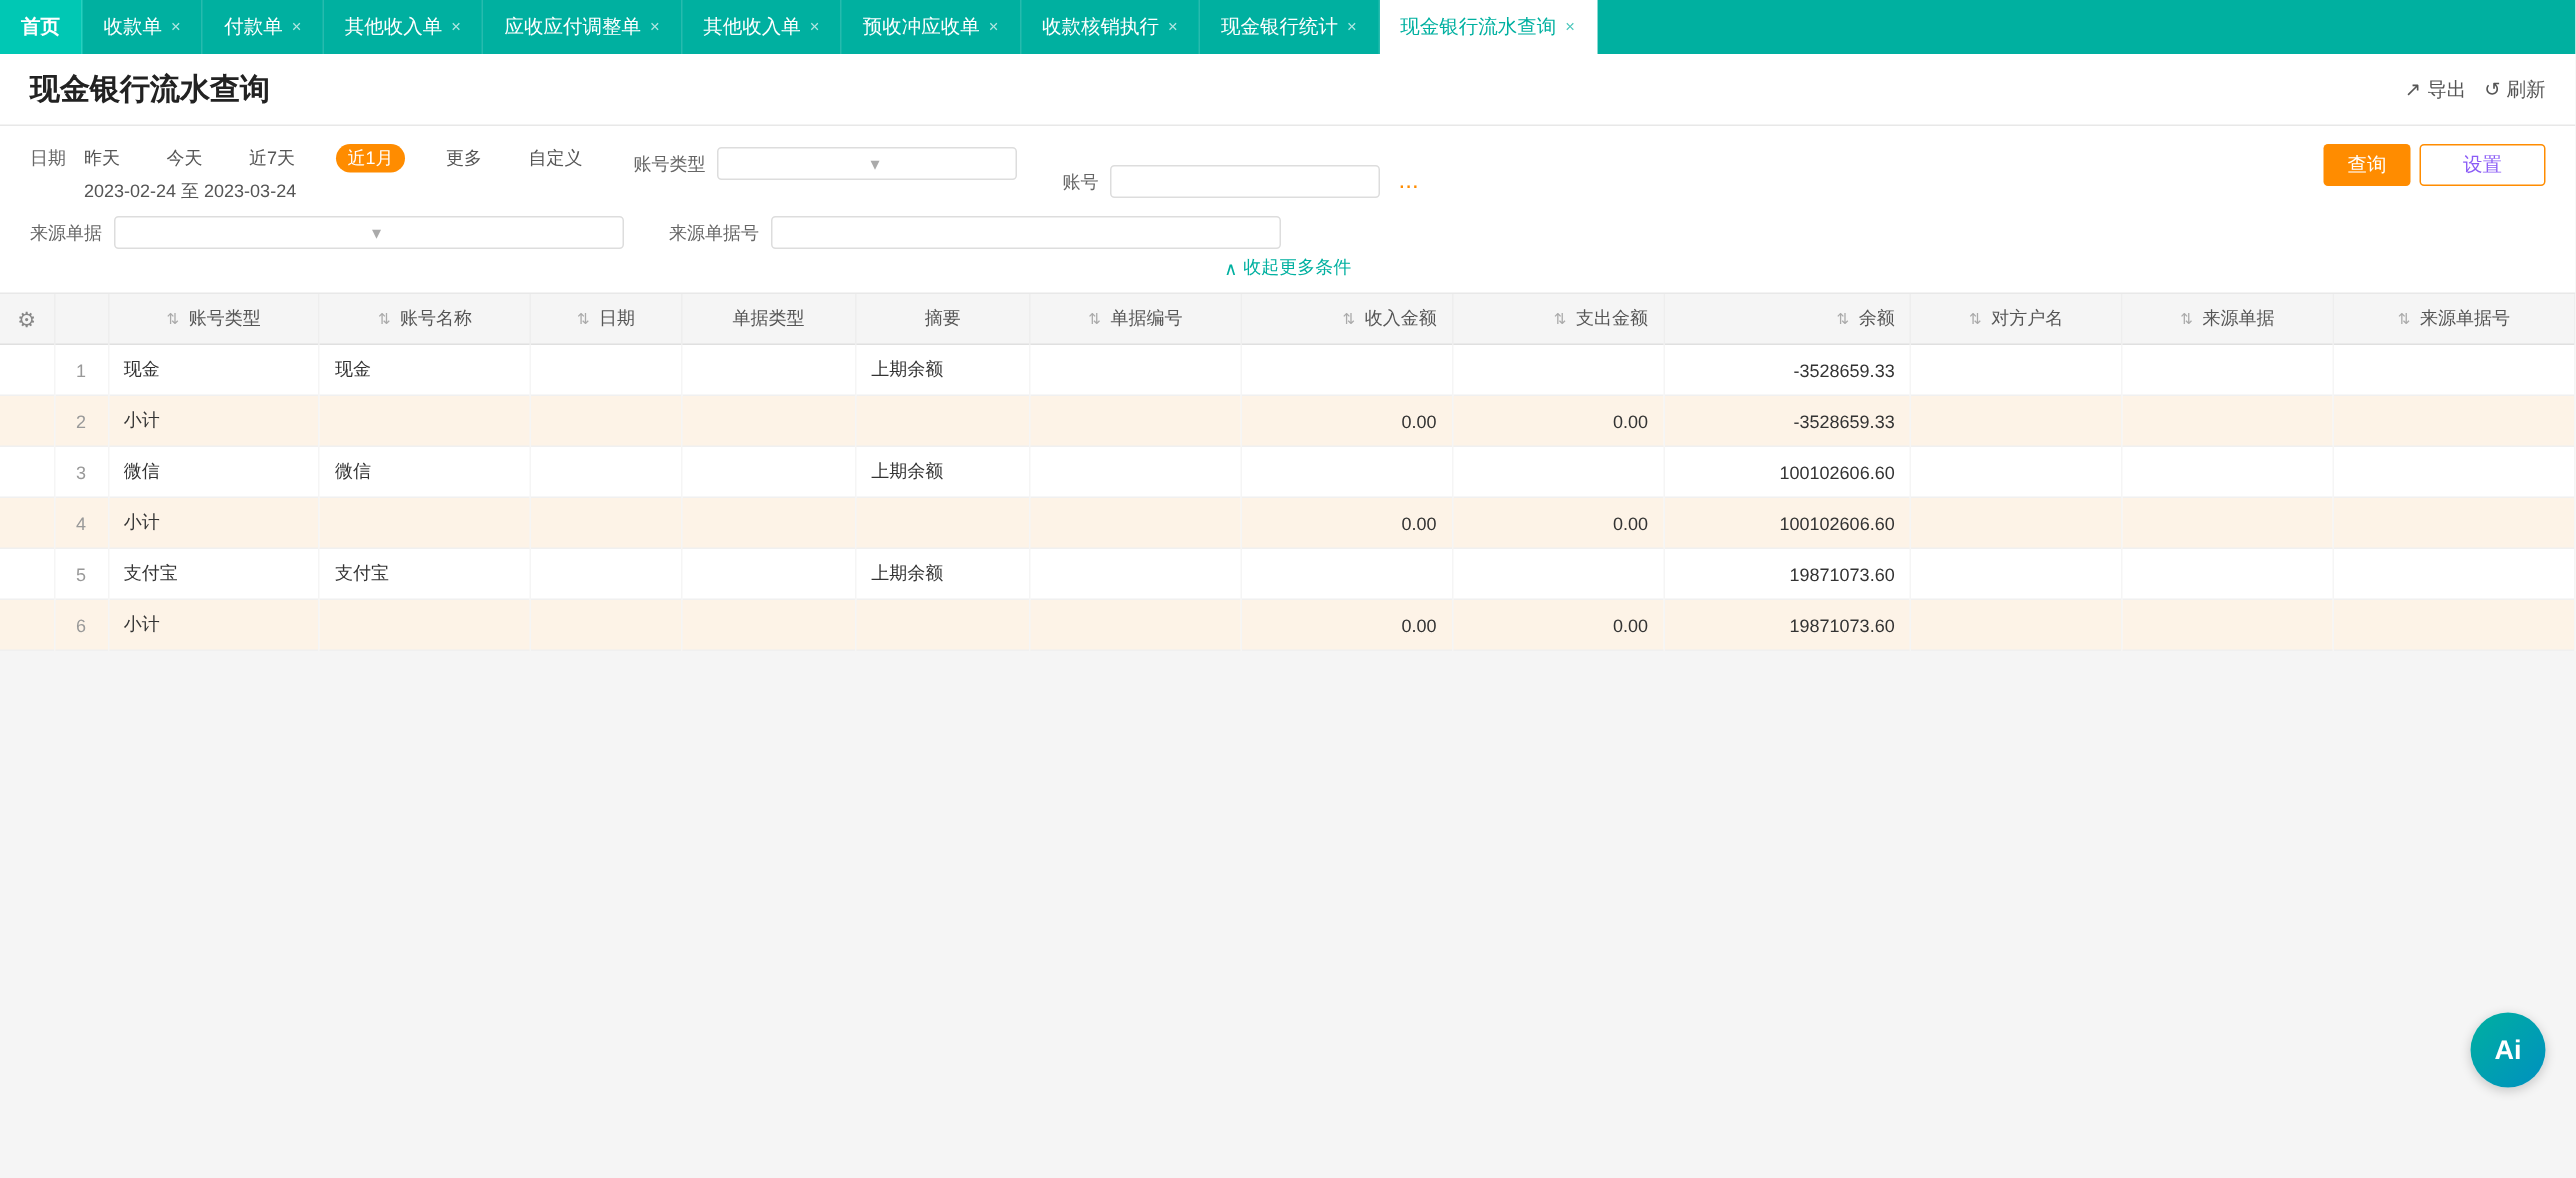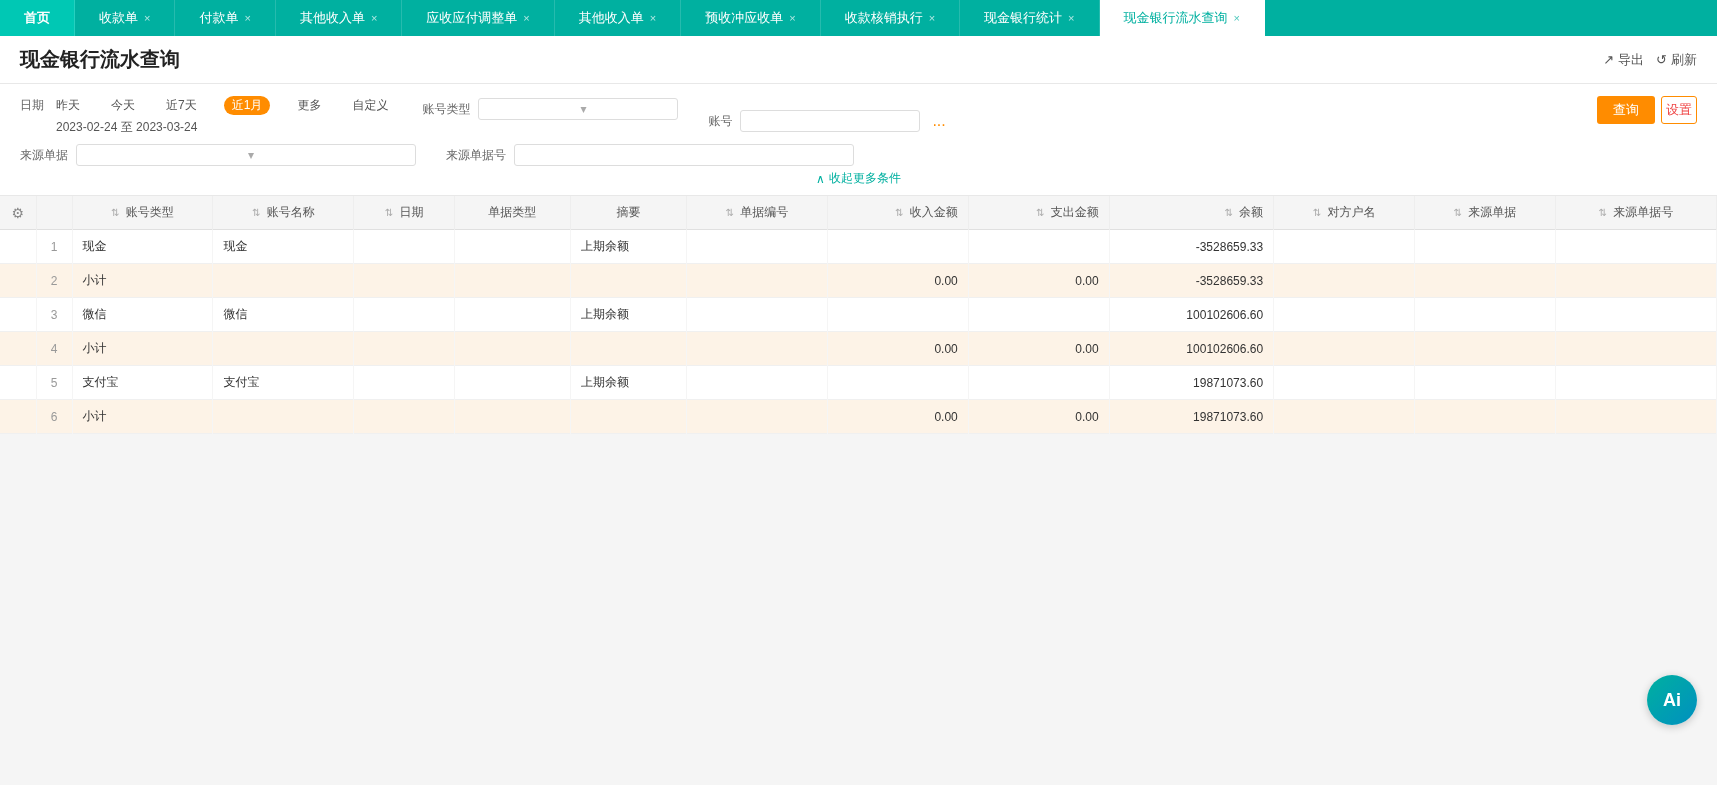--- a/index.html
+++ b/index.html
@@ -9,21 +9,21 @@
     .top-nav {
       background: #00b0a0;
       display: flex;
       align-items: center;
       height: 36px;
       padding: 0 0;
       overflow: hidden;
     }
     .top-nav .nav-item {
       color: #fff;
-      padding: 0 24px;
+      padding: 0 14px;
       height: 36px;
       display: flex;
       align-items: center;
       cursor: pointer;
       white-space: nowrap;
       font-size: 13px;
       border-right: 1px solid rgba(255,255,255,0.15);
     }
     .top-nav .nav-item.home {
       background: #00c8b4;
@@ -137,24 +137,24 @@
       background: #ff8c00;
       color: #fff;
       border: none;
       border-radius: 3px;
       padding: 5px 16px;
       font-size: 13px;
       cursor: pointer;
     }
     .settings-btn {
       background: #fff;
-      color: #ef4444;
+      color: #8b5cf6;
       border: 1px solid #ff8c00;
       border-radius: 3px;
-      padding: 4px 4px;
+      padding: 4px 28px;
       font-size: 13px;
       cursor: pointer;
     }
     .collapse-row {
       display: flex;
       justify-content: center;
       margin-top: 4px;
     }
     .collapse-btn {
       color: #00b0a0;

